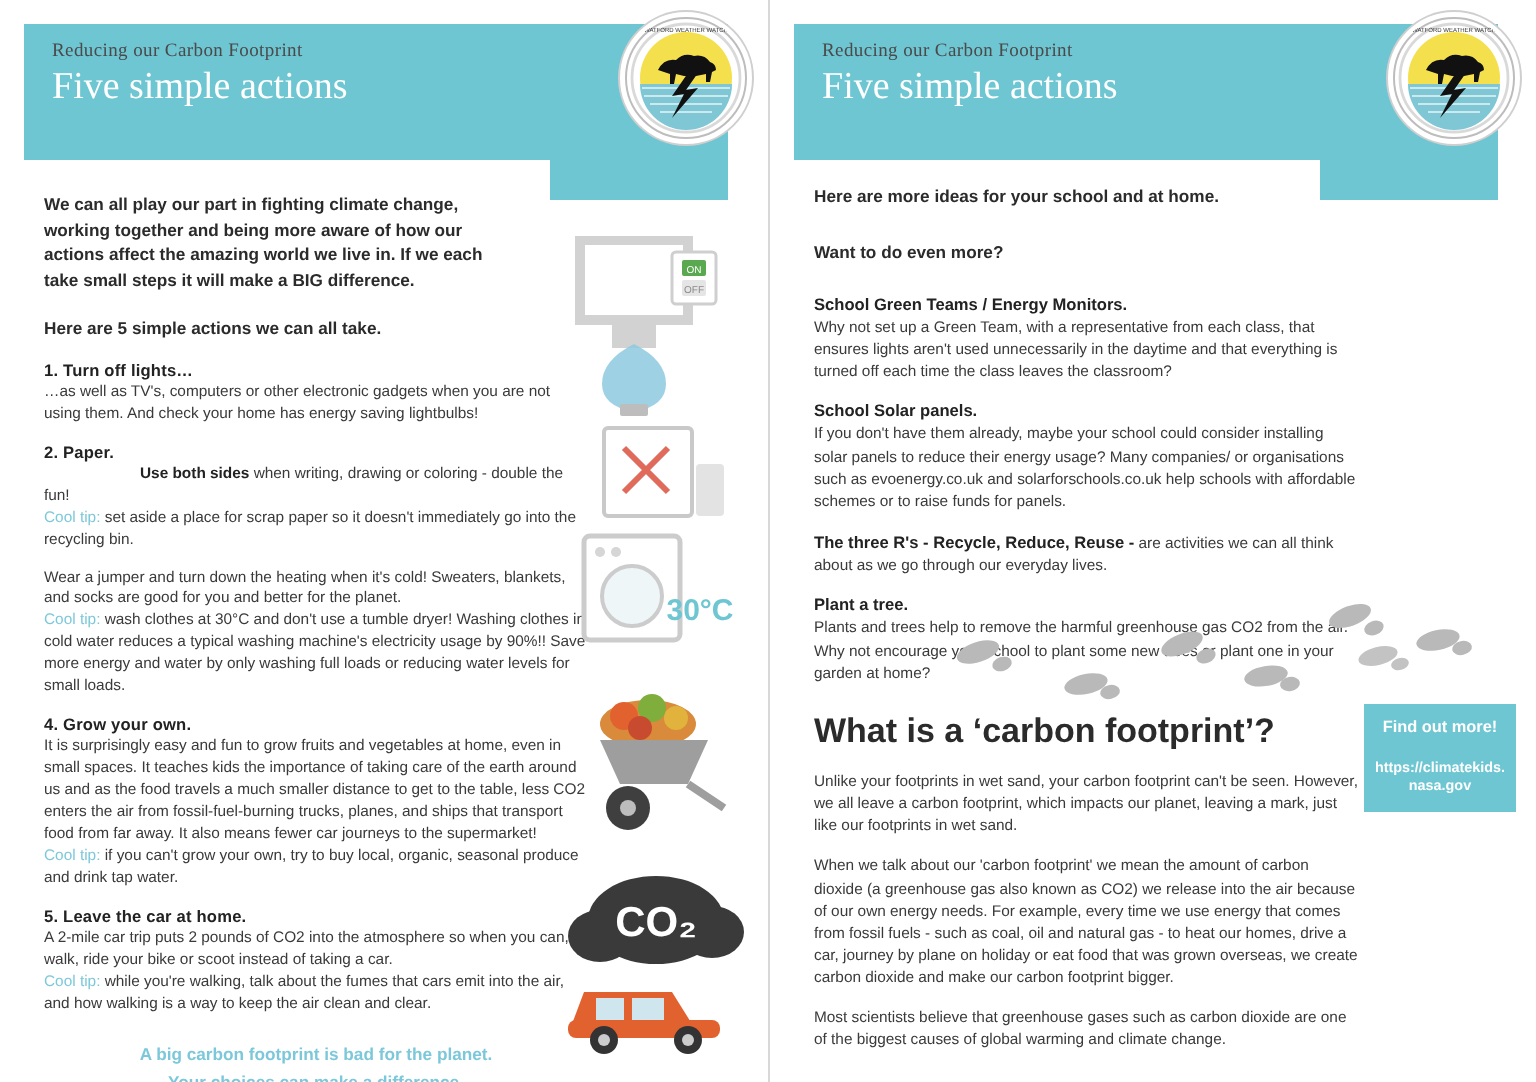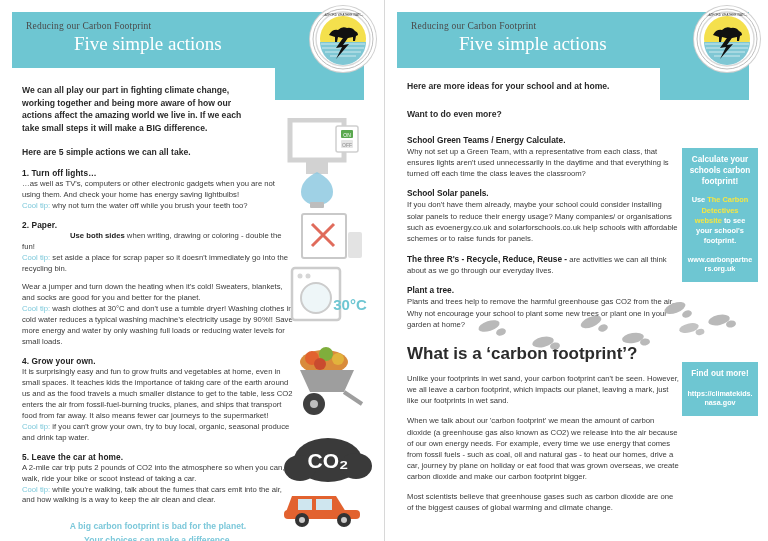--- a/index.html
+++ b/index.html
@@ -9,34 +9,34 @@
     font-family:"Liberation Sans", sans-serif;
     overflow:hidden;
   }
   .spread{display:flex;width:768px;height:541px;}
   .page{position:relative;width:384px;height:541px;box-sizing:border-box;padding:8px 8px 8px 8px;background:#ffffff;}
   .page.right{border-left:1px solid #d8d8d8;}
 
   
   .header{
     position:relative;
-    height:56px;
+    height:68px;
     background:#6ec6d2;
     margin:4px 0 0 4px;
     width:352px;
     box-sizing:border-box;
     padding:9px 0 0 14px;
   }
   .header .kicker{
     font-family:"Liberation Serif", serif;
     font-size:9.5px;color:#4a4a4a;letter-spacing:.2px;
   }
   .header .title{
     font-family:"Liberation Serif", serif;
-    font-size:19px;color:#ffffff;line-height:1.15;margin-top:2px;margin-left:48px;
+    font-size:19px;color:#ffffff;line-height:1.15;margin-top:2px;
   }
   .header-tail{
     position:absolute;right:0;top:56px;width:89px;height:32px;background:#6ec6d2;
   }
 
   
   .logo{
     position:absolute;right:8px;top:6px;width:62px;height:62px;border-radius:50%;
     background:#ffffff;border:2px solid #ffffff;box-shadow:0 0 0 1px #cfcfcf;
     overflow:hidden;
@@ -130,21 +130,20 @@
     </div>
 
     <div class="intro">We can all play our part in fighting climate change, working together and being more aware of how our actions affect the amazing world we live in. If we each take small steps it will make a BIG difference.</div>
     <div class="lede">Here are 5 simple actions we can all take.</div>
 
     <div class="actions">
 
       <div class="action">
         <h3>1. Turn off lights…</h3>
         <p>…as well as TV's, computers or other electronic gadgets when you are not using them. And check your home has energy saving lightbulbs!</p>
-        <p><span class="tip">Cool tip:</span> <span class="tipbody">why not turn the water off while you brush your teeth too?</span></p>
       </div>
 
       <div class="action">
         <h3>2. Paper.</h3>
         <p><b>Use both sides</b> <span>when writing, drawing or coloring - double the fun!</span></p>
         <p><span class="tip">Cool tip:</span> <span class="tipbody">set aside a place for scrap paper so it doesn't immediately go into the recycling bin.</span></p>
       </div>
 
       <div class="action">
         <p>Wear a jumper and turn down the heating when it's cold! Sweaters, blankets, and socks are good for you and better for the planet.</p>
@@ -256,21 +255,21 @@
         <text x="31" y="8" font-size="3" fill="#333" text-anchor="middle">WATFORD WEATHER WATCH</text>
       </svg>
     </div>
 
     <div class="r-lede second">Here are more ideas for your school and at home.</div>
     <div class="r-lede">Want to do even more?</div>
 
     <div class="r-body">
 
       <div class="r-block">
-        <h3>School Green Teams / Energy Calculate.</h3>
+        <h3>School Green Teams / Energy Monitors.</h3>
         <p>Why not set up a Green Team, with a representative from each class, that ensures lights aren't used unnecessarily in the daytime and that everything is turned off each time the class leaves the classroom?</p>
       </div>
 
       <div class="r-block">
         <h3>School Solar panels.</h3>
         <p>If you don't have them already, maybe your school could consider installing solar panels to reduce their energy usage? Many companies/ or organisations such as evoenergy.co.uk and solarforschools.co.uk help schools with affordable schemes or to raise funds for panels.</p>
       </div>
 
       <div class="r-block">
         <p><b>The three R's - Recycle, Reduce, Reuse -</b> <span>are activities we can all think about as we go through our everyday lives.</span></p>
@@ -311,25 +310,20 @@
       </g>
     </svg>
 
     <svg class="footcluster" style="left:284px;top:302px;" width="80" height="40" viewBox="0 0 80 40">
       <g fill="#c3c3c3">
         <ellipse cx="20" cy="26" rx="10" ry="4.5" transform="rotate(-14 20 26)"></ellipse>
         <ellipse cx="31" cy="30" rx="4.5" ry="3" transform="rotate(-14 31 30)"></ellipse>
       </g>
     </svg>
 
-    <div class="sidebox" style="top:148px;">
-      <div class="sb-title">Calculate your schools carbon footprint!</div>
-      <div class="sb-body"><span>Use </span><span class="hl">The Carbon Detectives website</span><span> to see your school's footprint.</span></div>
-      <div class="sb-url">www.carbonpartners.org.uk</div>
-    </div>
-
-    <div class="sidebox" style="top:362px;">
+
+    <div class="sidebox" style="top:352px;">
       <div class="sb-title">Find out more!</div>
       <div class="sb-url">https://climatekids.nasa.gov</div>
     </div>
 
   </div>
 </div>
 
 </body></html>

